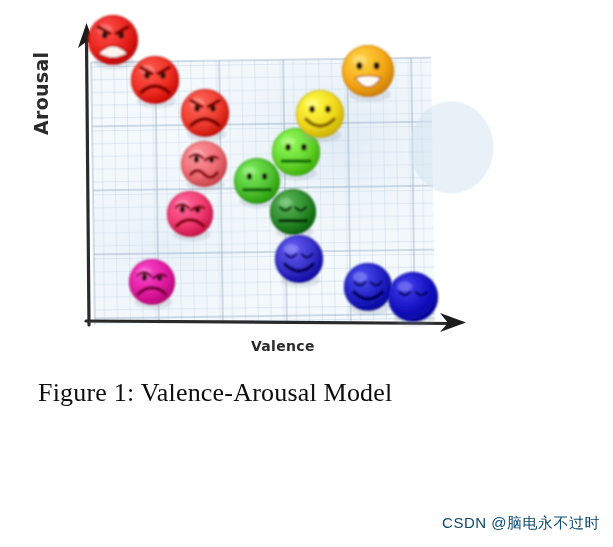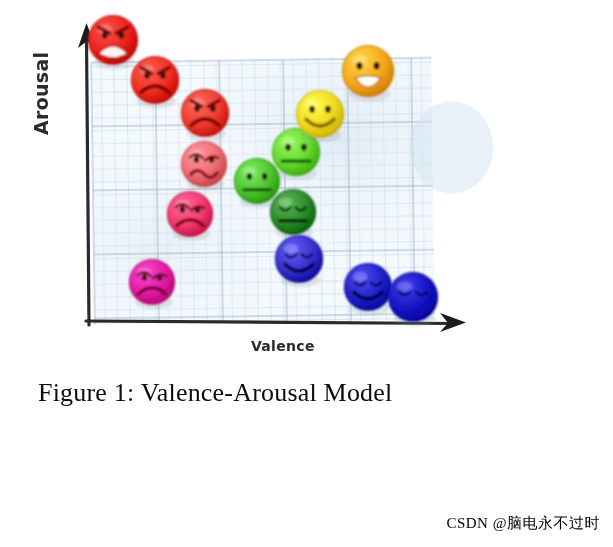--- a/index.html
+++ b/index.html
@@ -67,23 +67,23 @@
     color: #0d0d0d;
     letter-spacing: .2px;
     white-space: nowrap;
   }
 
   
   #watermark {
     position: absolute;
     right: 13px;
     bottom: 14px;
-    font-family: Liberation Serif, serif;
+    font-family: Liberation Sans, sans-serif;
     font-size: 15px;
-    color: #000000;
+    color: #0c4a6e;
     white-space: nowrap;
     letter-spacing: .5px;
   }
 </style>
 </head>
 <body>
 
 <div id="figure">
 
   <svg id="plot-svg" viewBox="0 0 613 440">

